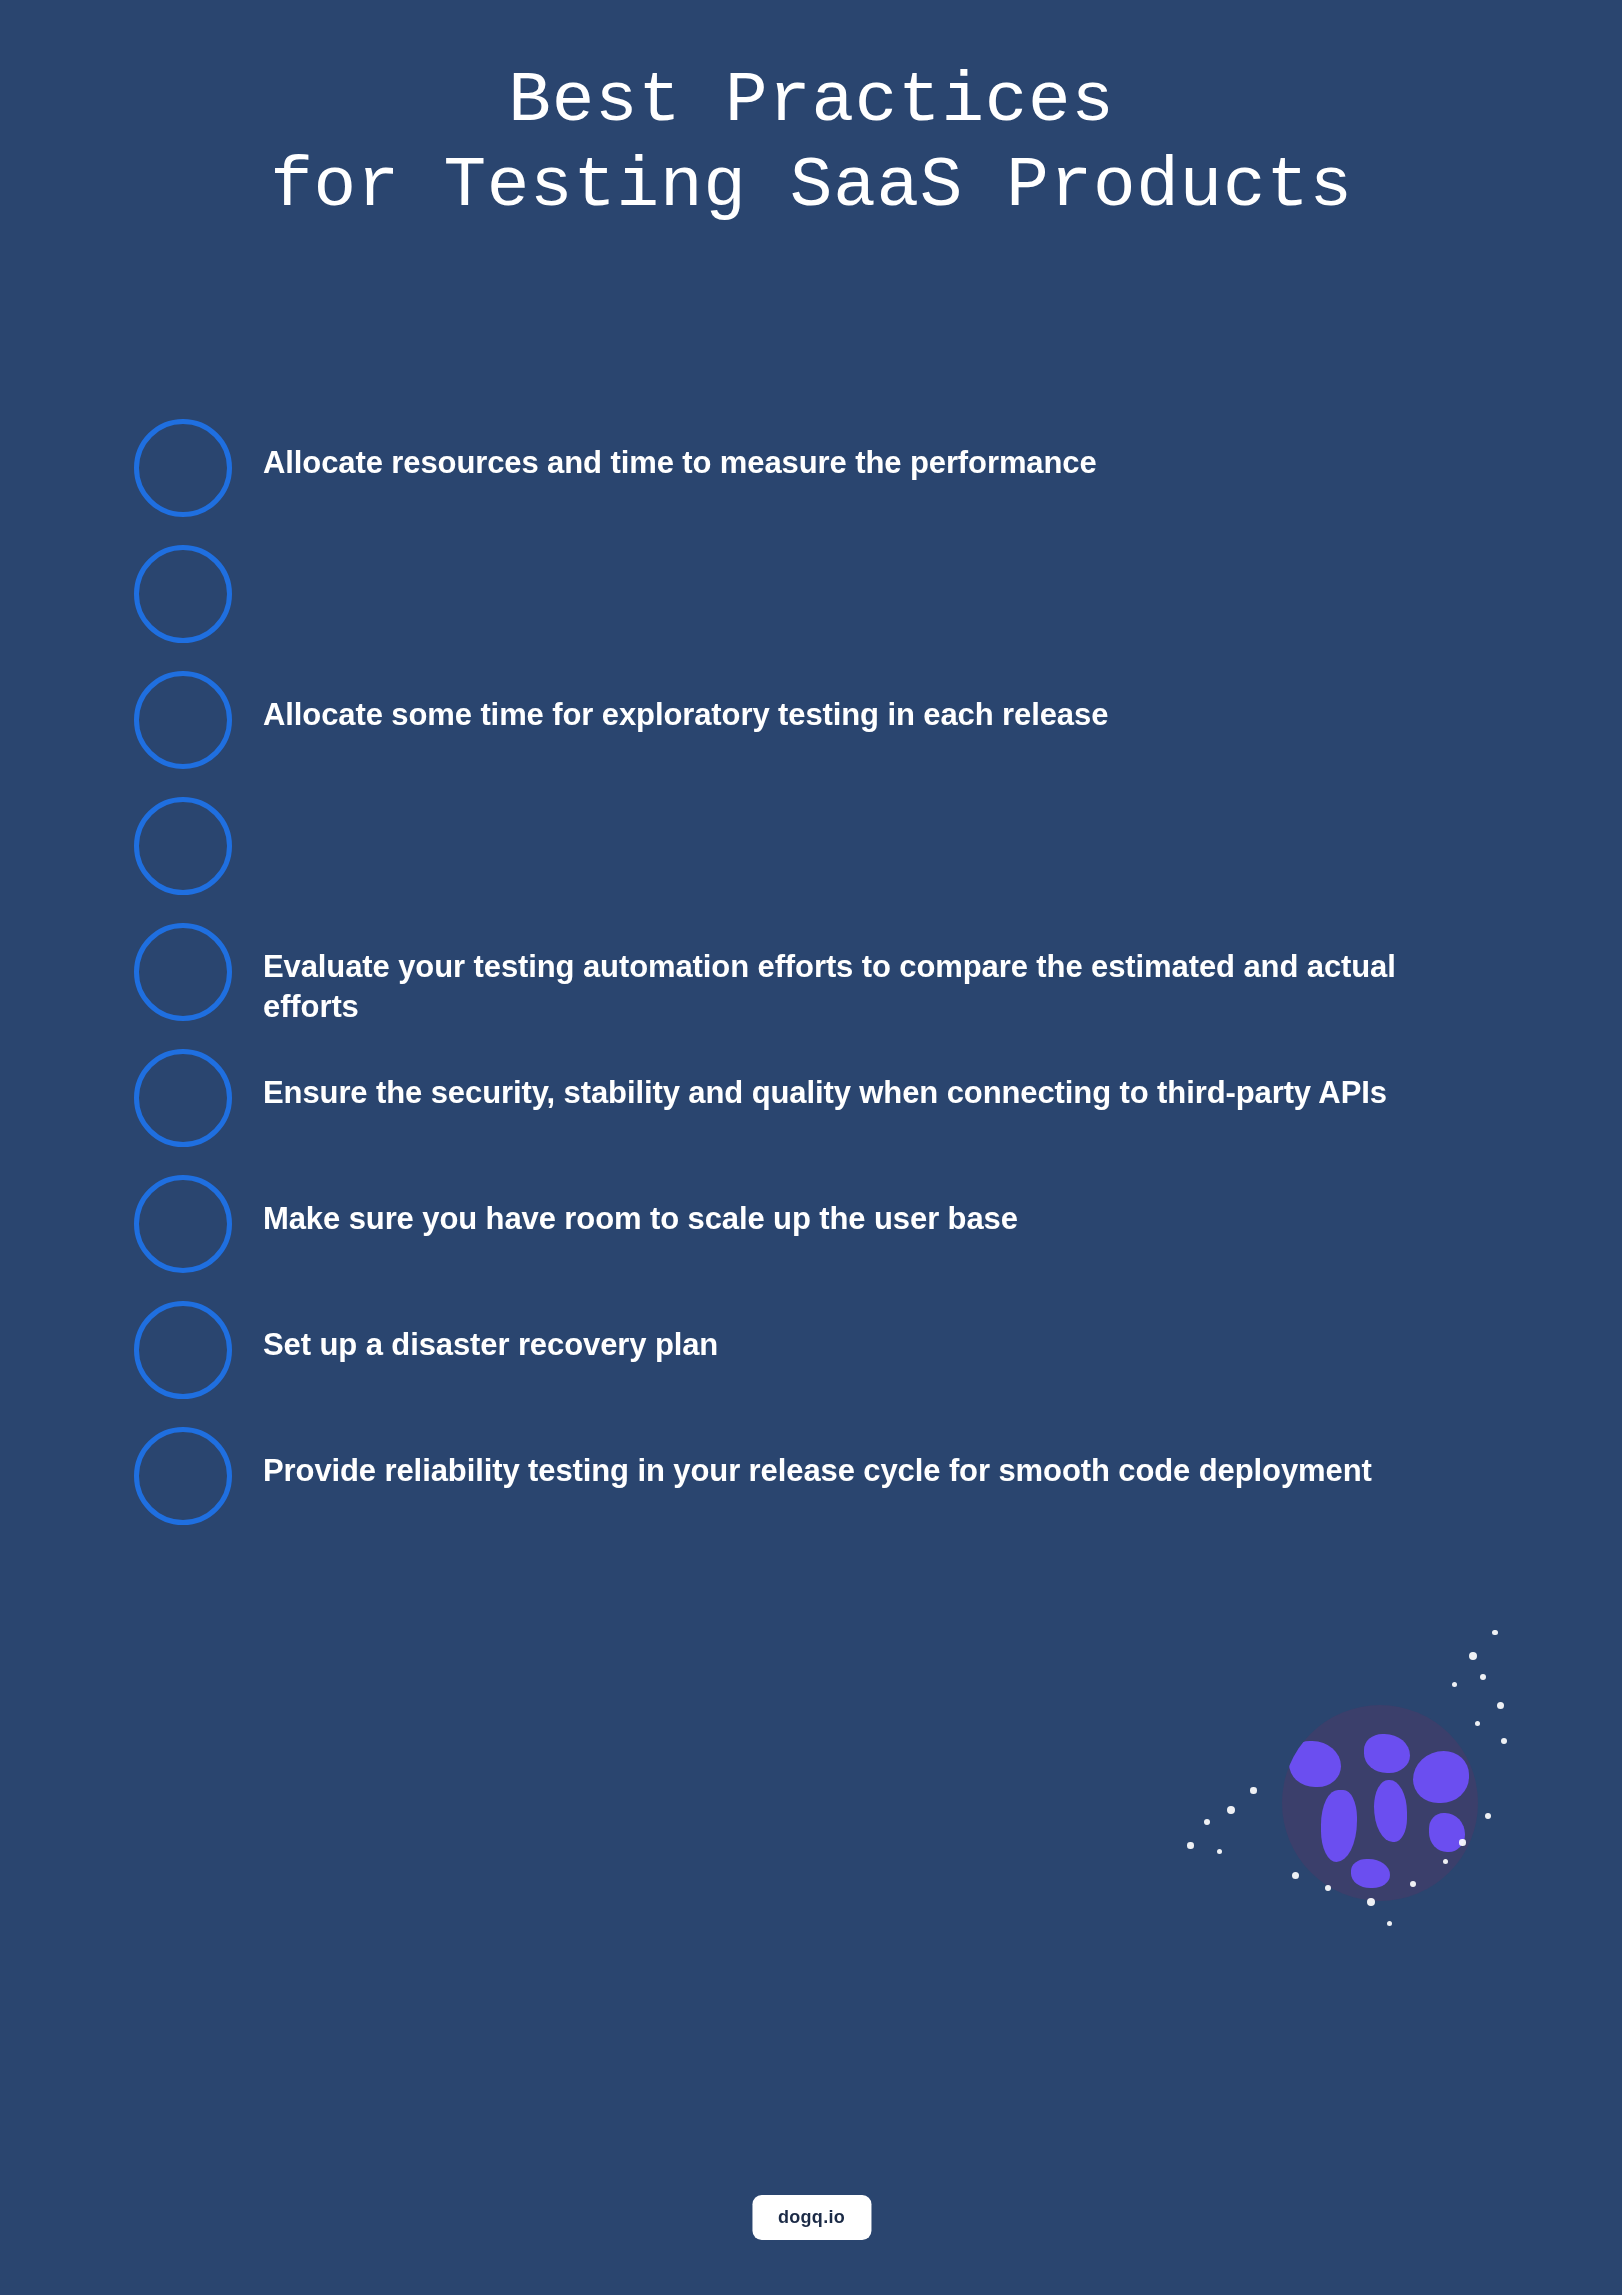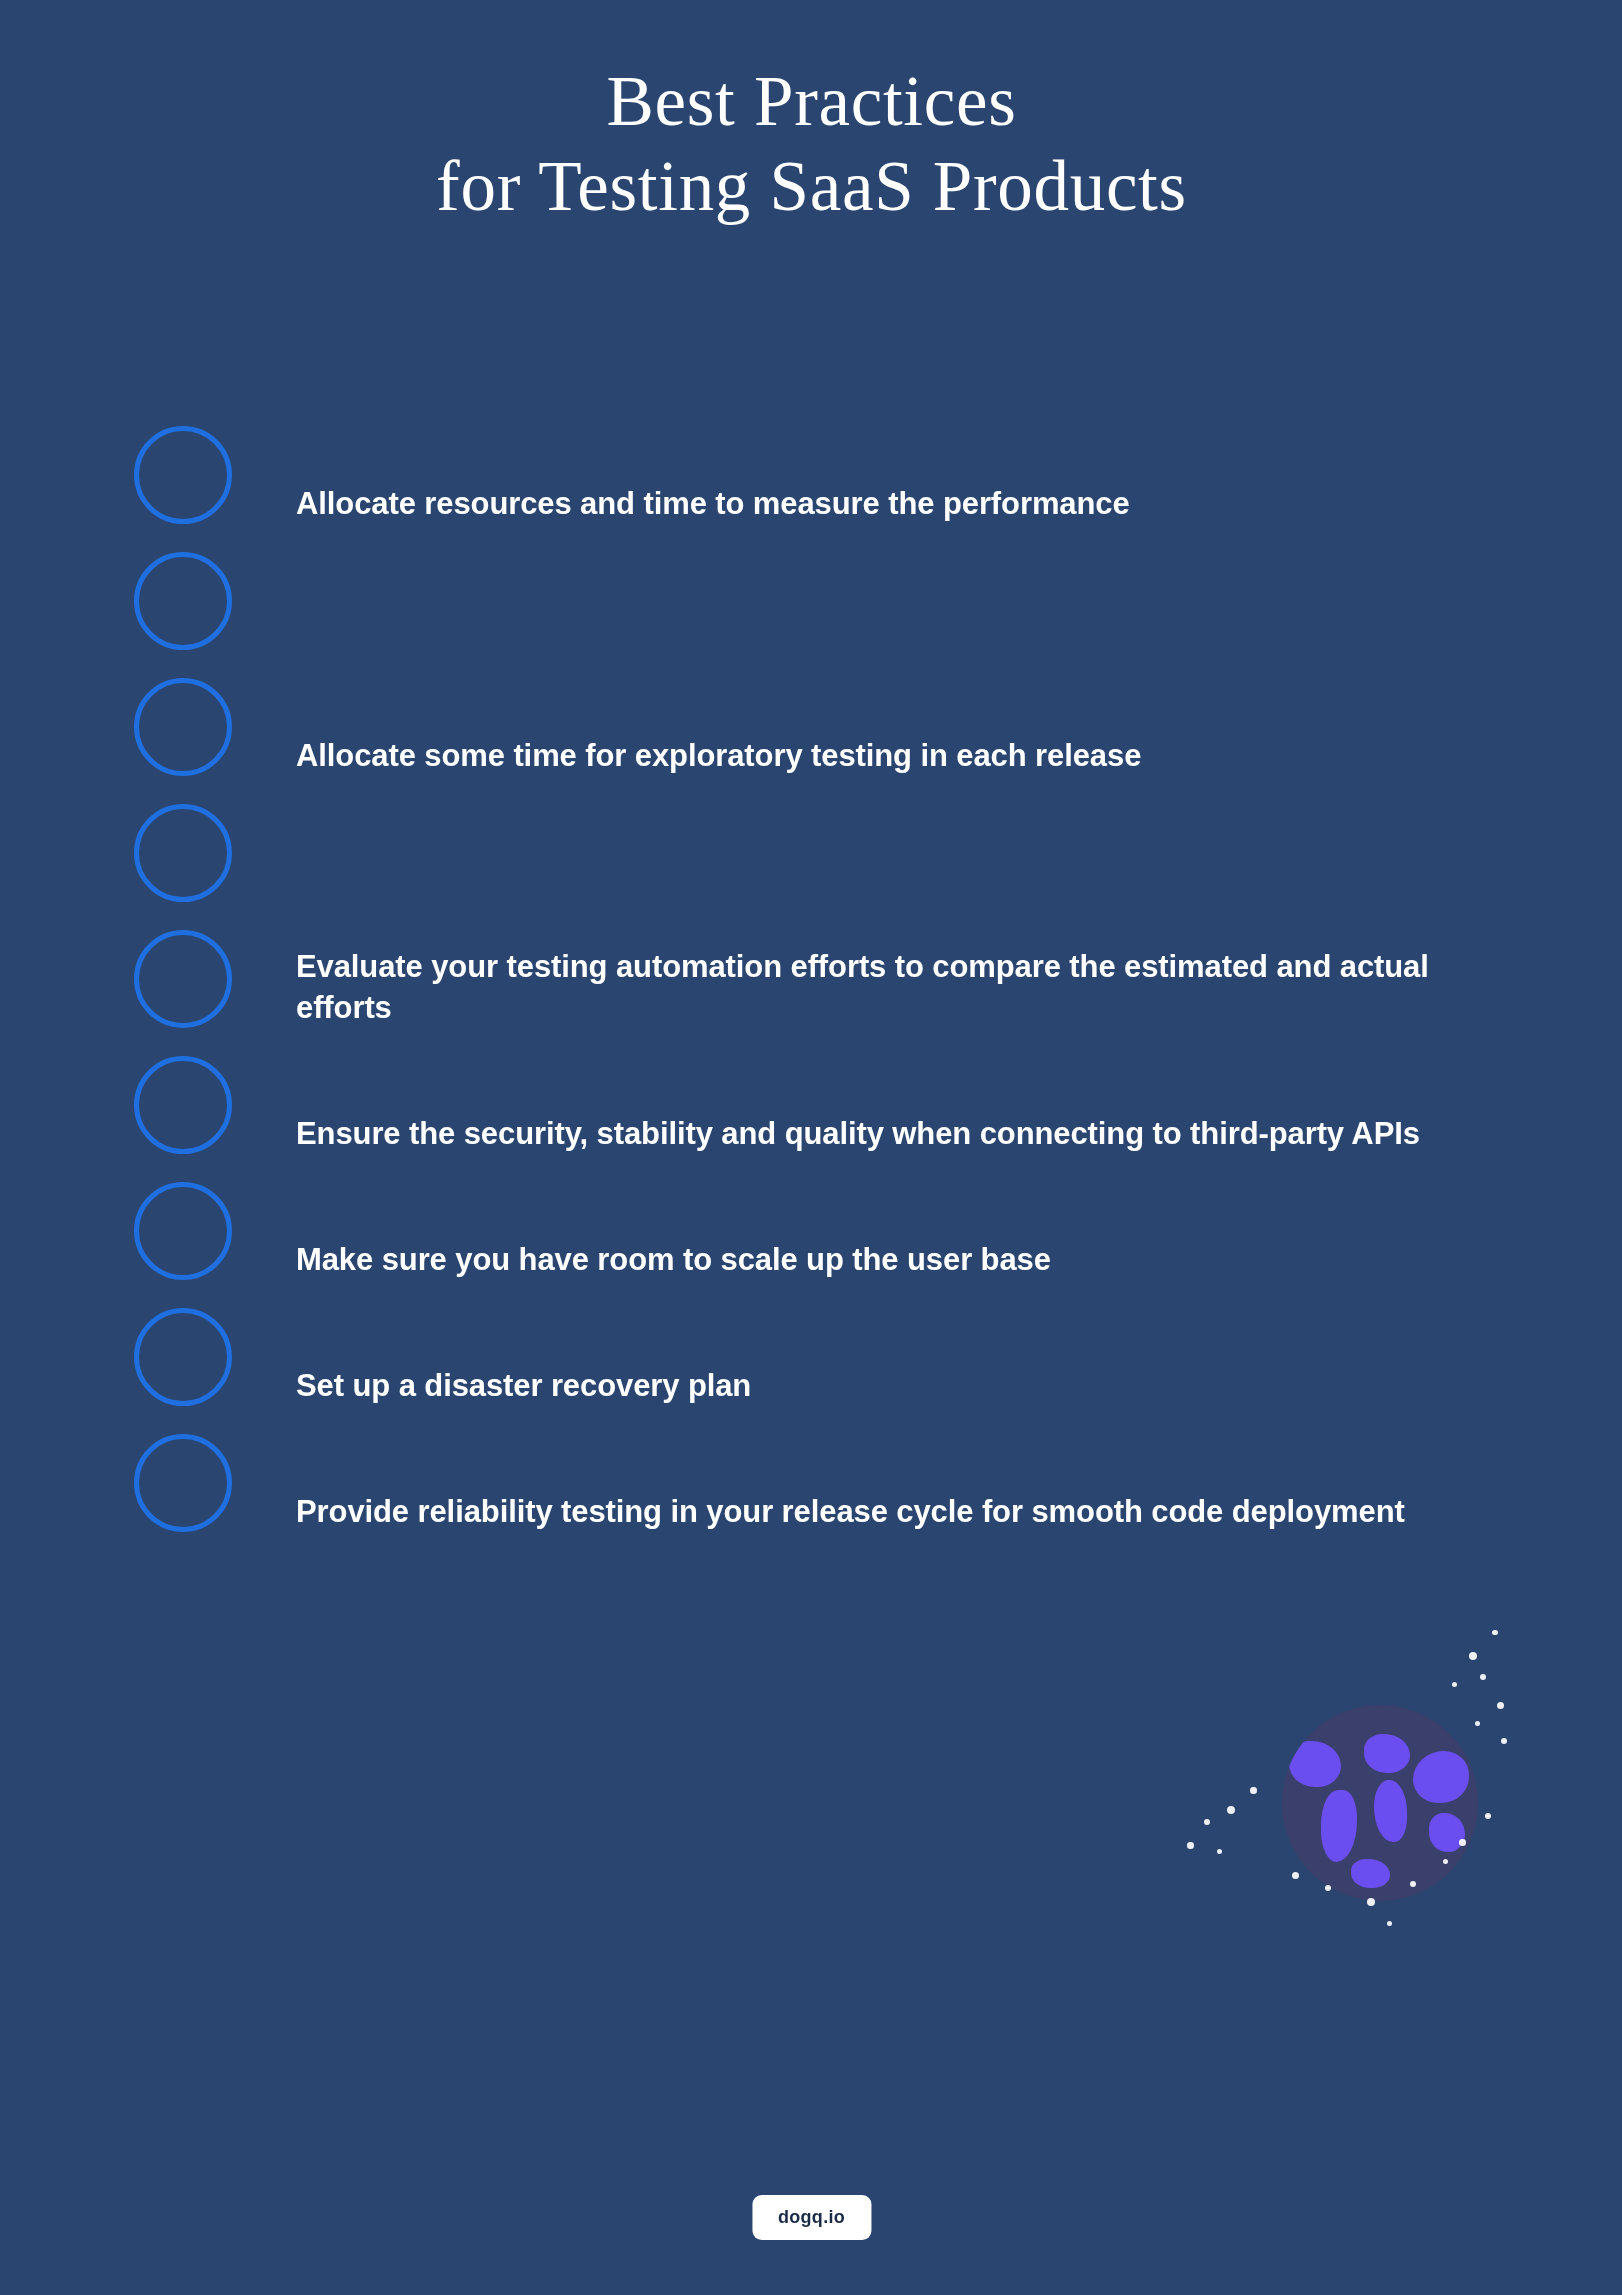--- a/index.html
+++ b/index.html
@@ -28,36 +28,35 @@
     left: 0;
     width: 1623px;
     text-align: center;
     color: #ffffff;
   }
   .title-line {
     font-size: 71px;
     line-height: 1.20;
     font-weight: 400;
     letter-spacing: 0.7px;
-    font-family: Liberation Serif, serif;
+    font-family: Liberation Mono, monospace;
     white-space: nowrap;
   }
   
   .checklist {
     position: absolute;
     top: 419px;
     left: 134px;
     width: 1387px;
   }
   .check-item {
     display: flex;
-    align-items: flex-end;
+    align-items: flex-start;
     margin-bottom: 21px;
     min-height: 105px;
-    gap: 33px;
   }
   .circle {
     flex: 0 0 auto;
     width: 98px;
     height: 98px;
     border: 5.9px solid #1f6fe0;
     border-radius: 50%;
     box-sizing: border-box;
     margin-right: 31px;
   }

